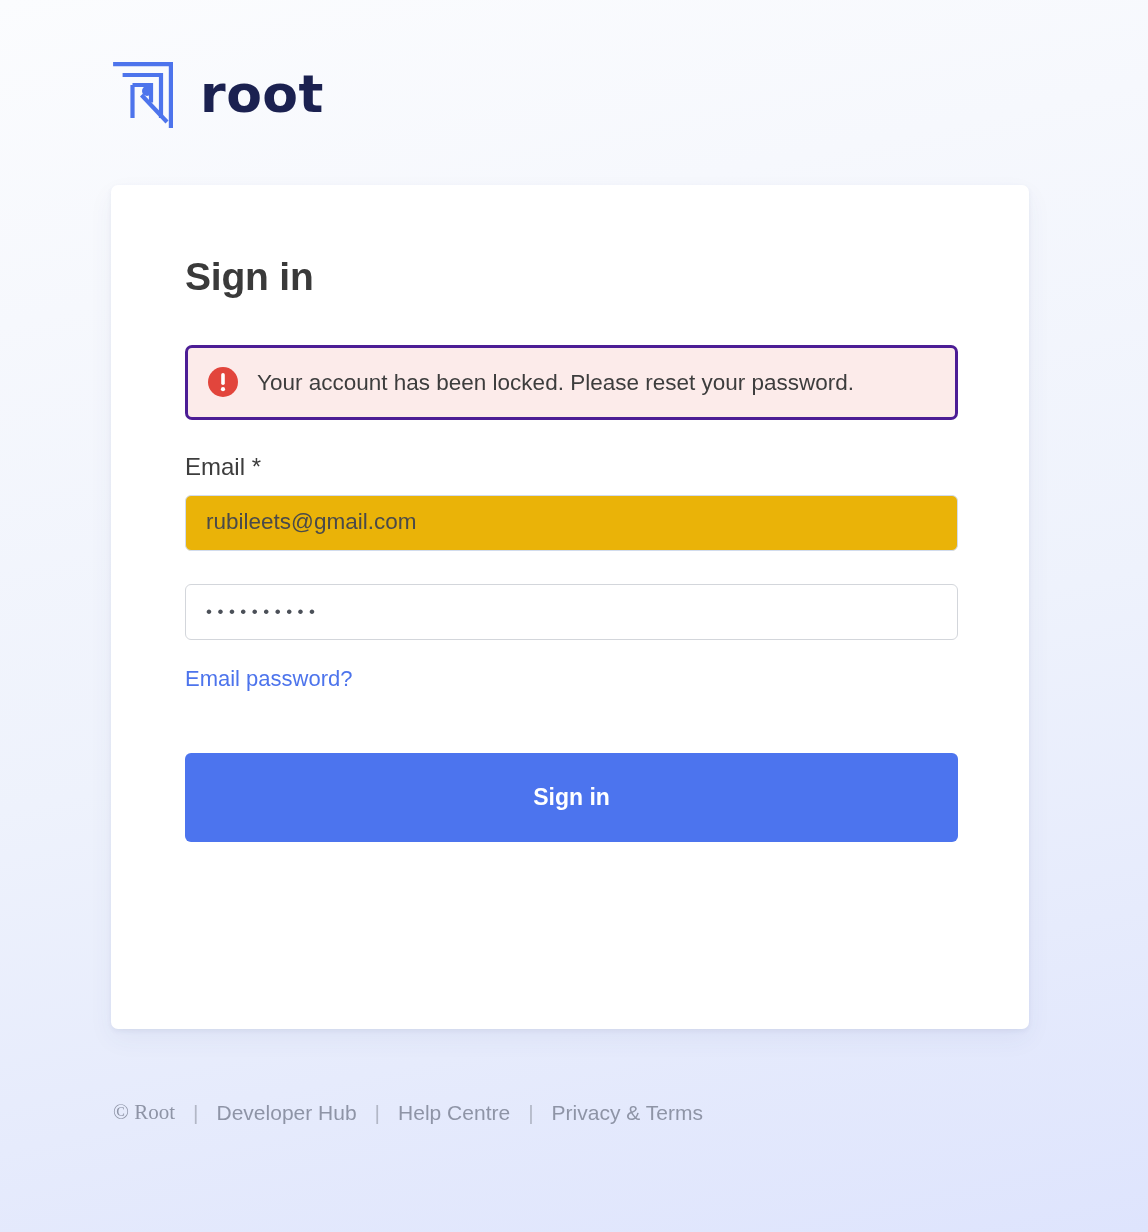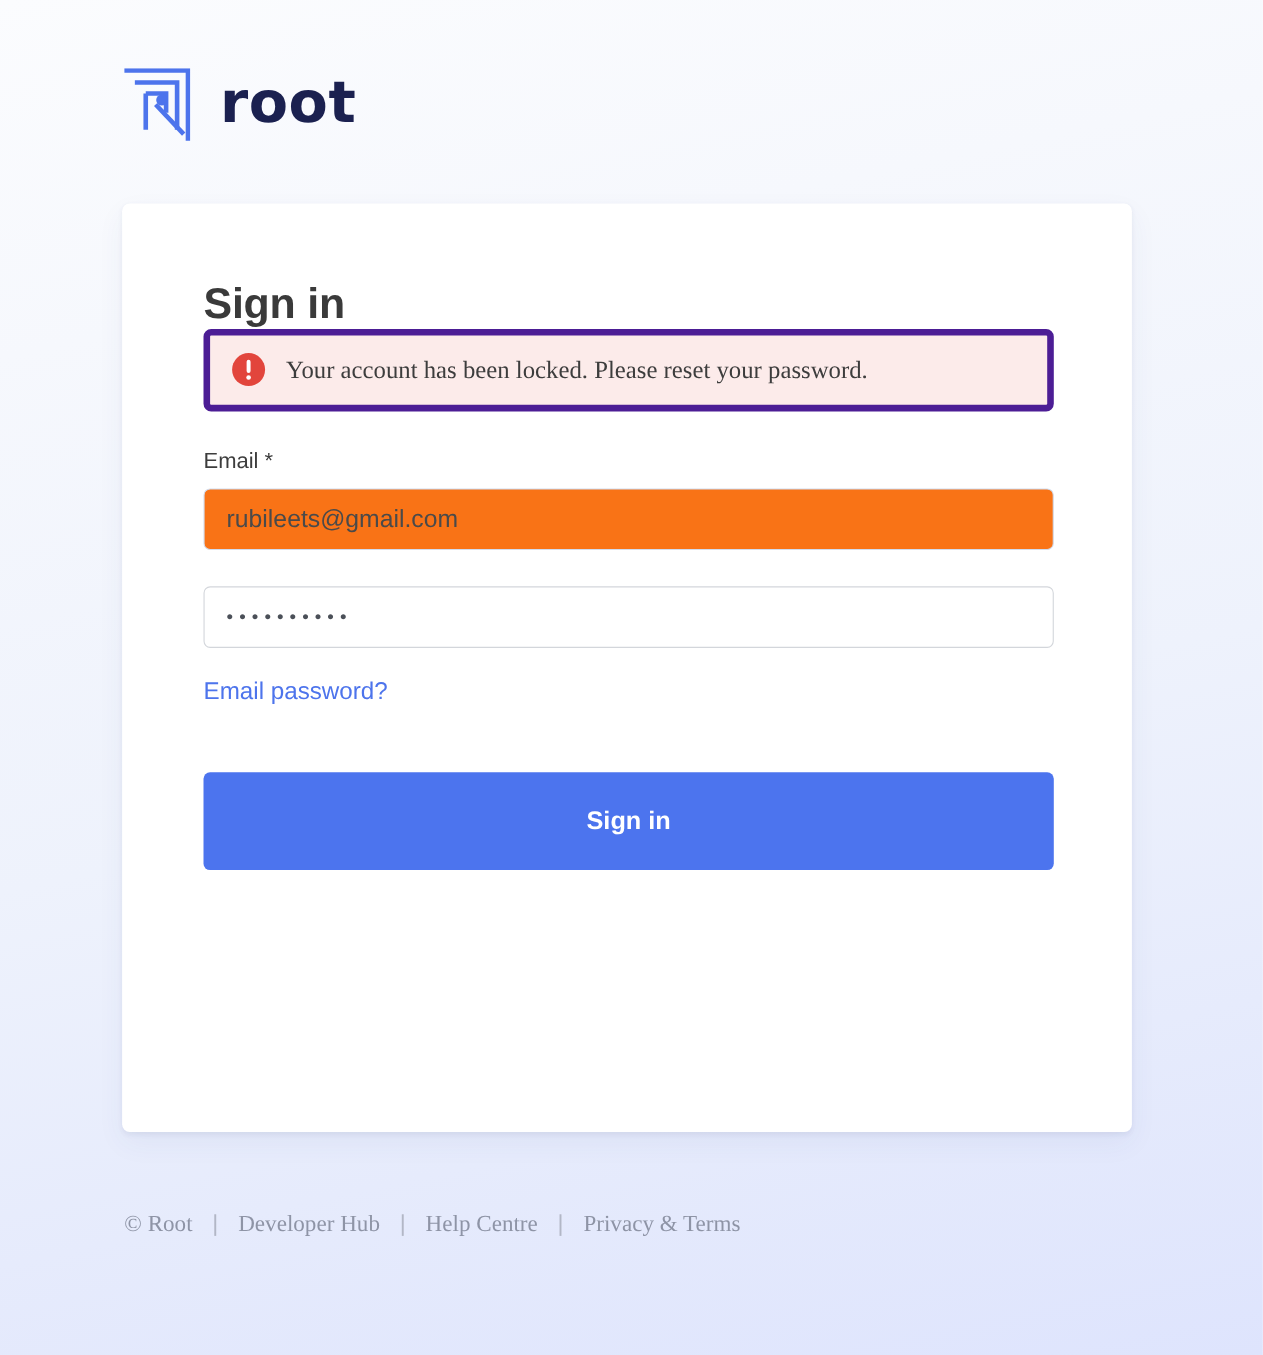--- a/index.html
+++ b/index.html
@@ -69,64 +69,64 @@
     padding-top: 71px;
     font-size: 39px;
     font-weight: 700;
     color: #3a3a3a;
     letter-spacing: -0.2px;
     line-height: 1.1;
   }
 
   
   .alert {
+    margin-top: 46px;
     width: 773px;
     min-height: 75px;
     background: #fcebea;
-    border: 6px solid #4c1d95;
+    border: 3px solid #4c1d95;
     border-radius: 7px;
     display: flex;
     align-items: center;
     padding: 0 0 0 19px;
-    font-family: Liberation Serif, serif;
   }
   .alert-icon {
     flex: 0 0 auto;
     width: 32px;
     height: 32px;
     display: block;
   }
   .alert-text {
     margin-left: 18px;
     font-size: 22.5px;
     color: #3d3d3d;
     line-height: 1.3;
   }
 
   
   .field { margin-top: 33px; }
   .field-label {
-    font-size: 20px;
+    font-size: 24px;
     color: #3d3d3d;
     line-height: 1.2;
     display: block;
   }
   .input {
     margin-top: 13px;
     width: 773px;
     height: 56px;
     border-radius: 6px;
     display: flex;
     align-items: center;
     padding: 0 20px;
     font-size: 22.5px;
     line-height: 1;
   }
   .input-email {
-    background: #f97316;
+    background: #eab308;
     border: 1px solid #d2dced;
     color: #4a4a4a;
   }
   .input-password {
     background: #ffffff;
     border: 1px solid #d3d6db;
     color: #4a4a4a;
   }
   .dots {
     letter-spacing: 5.5px;
@@ -168,21 +168,20 @@
     align-items: center;
     font-size: 21px;
     color: #8e94a6;
     gap: 0;
   }
   .footer-copy { color: #8e94a6; font-family: Liberation Serif, serif; }
   .footer-link {
     color: #8e94a6;
     text-decoration: none;
     cursor: pointer;
-    font-family: Liberation Serif, serif;
   }
   .footer-sep {
     color: #b2b7c6;
     padding: 0 18px;
   }
 </style>
 </head>
 <body>
 
 <div class="page">

